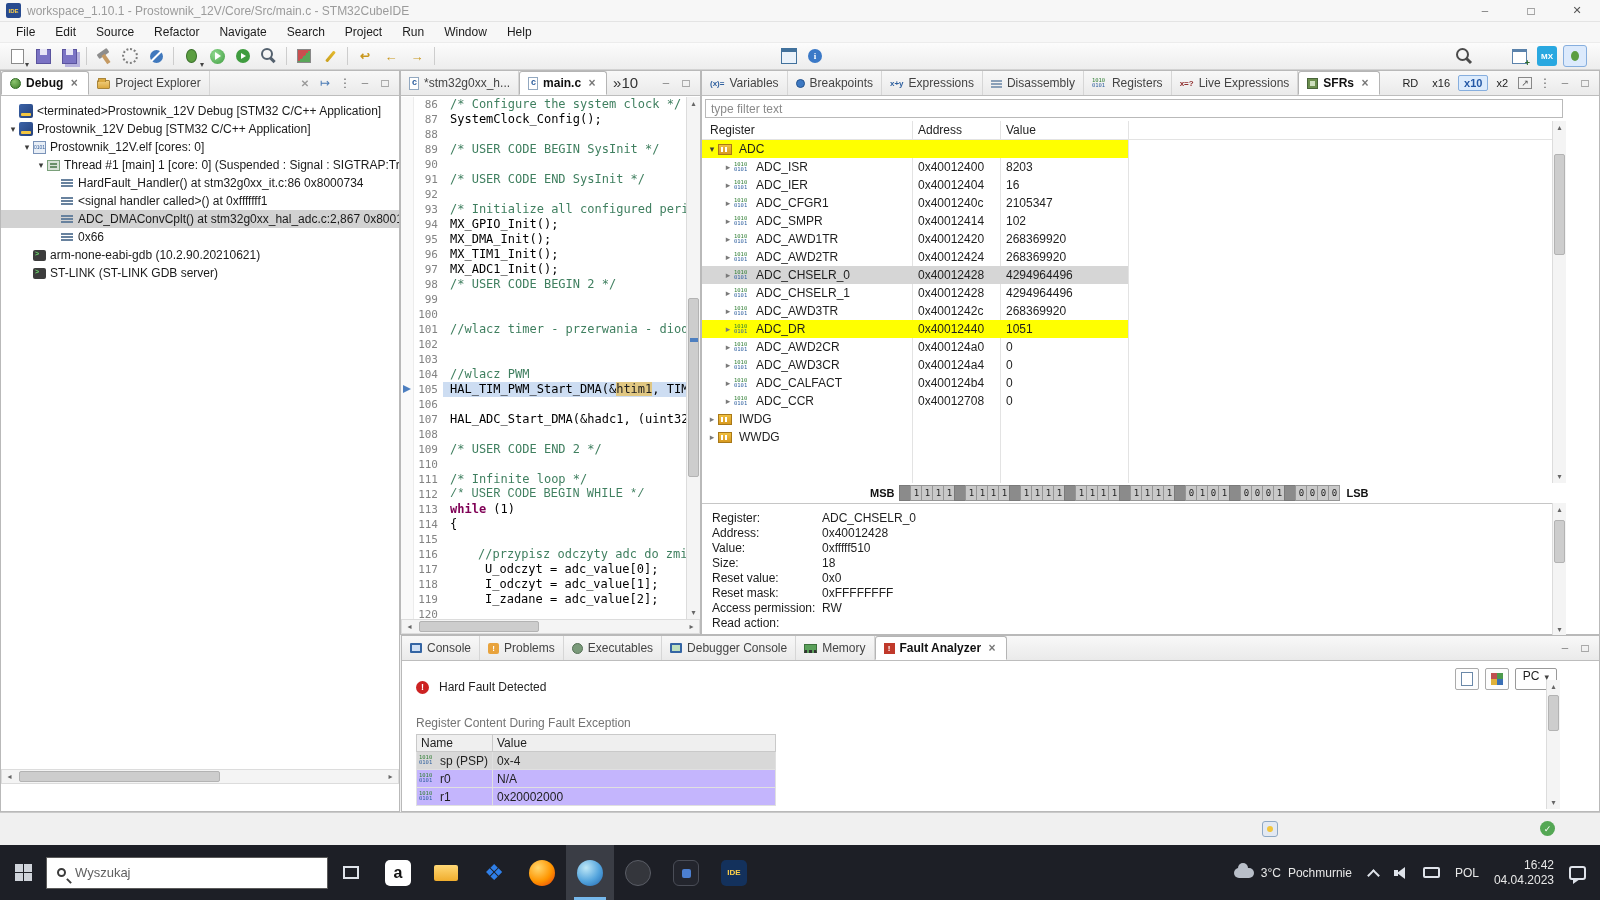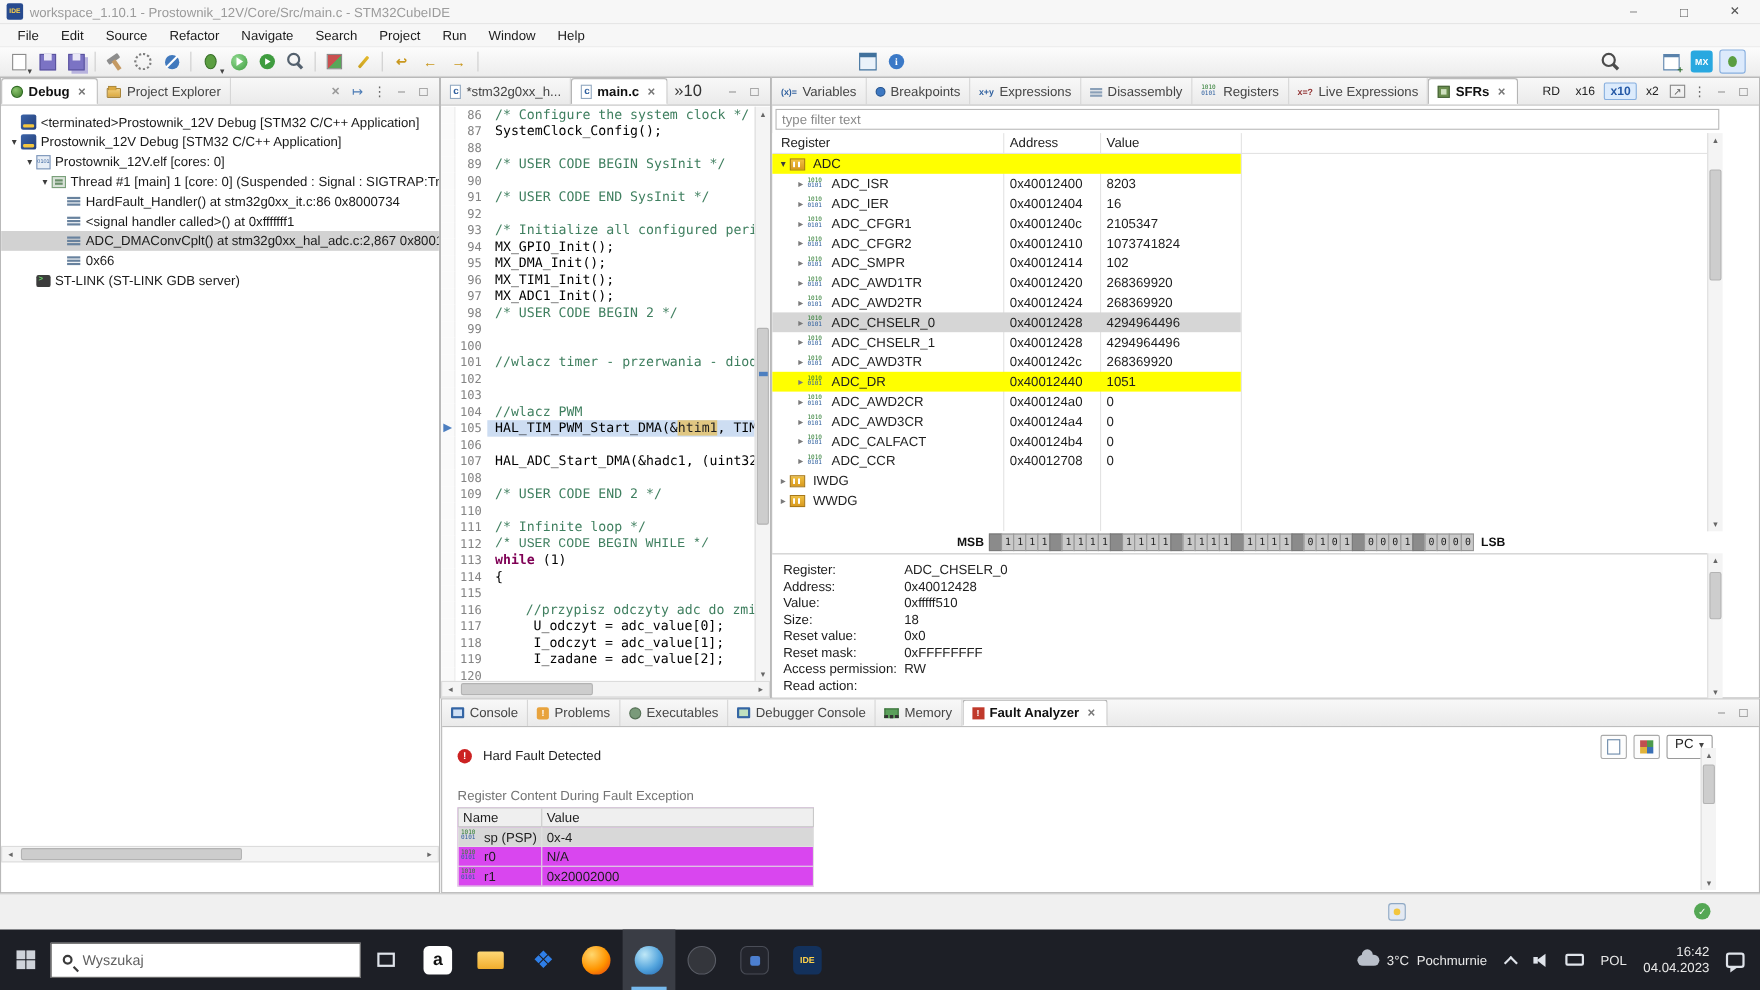--- a/index.html
+++ b/index.html
@@ -207,21 +207,21 @@
 #fault-status{position:absolute;left:14px;top:44px;display:flex;align-items:center;gap:10px}
 .fault-icon{width:13px;height:13px;border-radius:50%;background:#cc2222;color:#fff;display:flex;align-items:center;justify-content:center}
 .fault-icon::before{content:"!";font-size:9px;font-weight:bold}
 #console-controls{position:absolute;top:32px;right:42px;display:flex;gap:6px;align-items:center}
 .cbtn{width:24px;height:22px;border:1px solid #aaa;background:#fdfdfd;border-radius:2px;display:flex;align-items:center;justify-content:center;position:relative}
 .cbtn-doc::before{content:"";width:10px;height:12px;background:#fff;border:1px solid #6a88a8;display:block}
 .cbtn-grid::before{content:"";width:12px;height:12px;background:conic-gradient(#4c9a4c 0 25%,#3a6fb5 0 50%,#e0b23a 0 75%,#c05050 0);display:block}
 .pc-btn{height:22px;border:1px solid #9a9a9a;background:#fff;border-radius:2px;display:flex;padding:0 7px;gap:5px}
 .pc-btn .caret::before{content:"▾";font-size:9px;color:#444}
 #fault-group-label{position:absolute;left:14px;top:80px;color:#737373}
-#fault-table{position:absolute;left:14px;top:98px;width:324px;background:#d946ef}
+#fault-table{position:absolute;left:14px;top:98px;width:360px;background:#c4b5fd}
 .f-header{display:flex;height:18px;background:#efefef;border:1px solid #c9c9c9;align-items:center}
 .f-col-0{width:76px;padding-left:4px;border-right:1px solid #c9c9c9;height:100%;display:flex;align-items:center}
 .f-col-1{padding-left:4px}
 .f-row{display:flex;height:18px;border:1px solid #e0e0e0;border-top:none;align-items:center}
 .f-row.selected{background:#d8d8d8}
 .f-name{width:76px;display:flex;align-items:center;padding-left:2px;border-right:1px solid #e0e0e0;height:100%;gap:2px}
 .f-val{padding-left:4px}
 #console-vscroll{right:39px;top:44px;bottom:2px}
 
 
@@ -393,20 +393,25 @@
           <span class="tree-label">ADC_DMAConvCplt() at stm32g0xx_hal_adc.c:2,867 0x8001</span>
         </div>
         <div class="tree-row" style="padding-left: 48px;">
           <span class="expander none"></span>
           <span class="nicon ic-frame"></span>
           <span class="tree-label">0x66</span>
         </div>
         <div class="tree-row" style="padding-left: 20px;">
           <span class="expander none"></span>
           <span class="nicon ic-gdb"></span>
+          <span class="tree-label">arm-none-eabi-gdb (10.2.90.20210621)</span>
+        </div>
+        <div class="tree-row" style="padding-left: 20px;">
+          <span class="expander none"></span>
+          <span class="nicon ic-gdb"></span>
           <span class="tree-label">ST-LINK (ST-LINK GDB server)</span>
         </div>
       </div>
     <div class="hscroll" id="debug-hscroll">
       <span class="hs-arrow hs-left"></span>
       <span class="hs-track">
           <span class="hs-thumb" style="left:2px;width:55%"></span>
         </span>
       <span class="hs-arrow hs-right"></span>
     </div>
@@ -575,29 +580,20 @@
               <span class="nicon ic-reg"></span>
               <span class="sfr-name">ADC_CFGR1</span>
             </span>
             <span class="sfr-addr">0x4001240c</span>
             <span class="sfr-val">2105347</span>
           </div>
           <div class="sfr-row">
             <span class="sfr-name-cell" style="padding-left: 20px;">
               <span class="expander right"></span>
               <span class="nicon ic-reg"></span>
-              <span class="sfr-name">ADC_CFGR2</span>
-            </span>
-            <span class="sfr-addr">0x40012410</span>
-            <span class="sfr-val">1073741824</span>
-          </div>
-          <div class="sfr-row">
-            <span class="sfr-name-cell" style="padding-left: 20px;">
-              <span class="expander right"></span>
-              <span class="nicon ic-reg"></span>
               <span class="sfr-name">ADC_SMPR</span>
             </span>
             <span class="sfr-addr">0x40012414</span>
             <span class="sfr-val">102</span>
           </div>
           <div class="sfr-row">
             <span class="sfr-name-cell" style="padding-left: 20px;">
               <span class="expander right"></span>
               <span class="nicon ic-reg"></span>
               <span class="sfr-name">ADC_AWD1TR</span>

